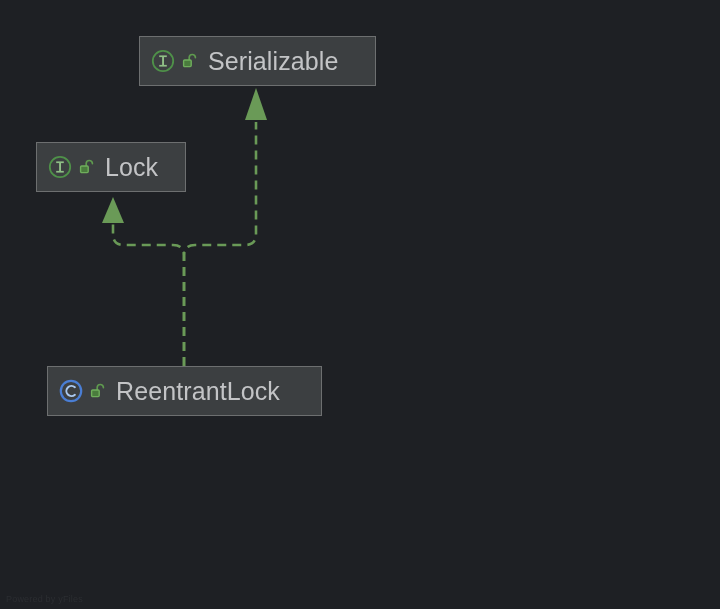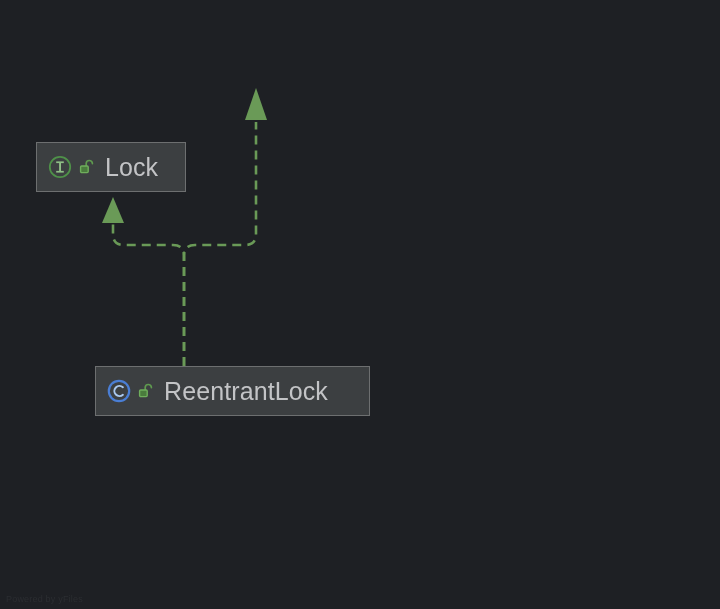--- a/index.html
+++ b/index.html
@@ -55,21 +55,21 @@
     color: #c3c4c6;
     font-size: 25px;
     line-height: 1;
     letter-spacing: .1px;
     font-weight: 400;
   }
 
   
   #node-serializable { left: 139px; top: 36px;  width: 237px; height: 50px; }
   #node-lock         { left: 36px;  top: 142px; width: 150px; height: 50px; }
-  #node-reentrantlock{ left: 47px;  top: 366px; width: 275px; height: 50px; margin-left: 48px; }
+  #node-reentrantlock{ left: 47px;  top: 366px; width: 275px; height: 50px; }
 
   
   #watermark {
     position: absolute;
     left: 6px;
     bottom: 5px;
     color: #2b2d31;
     font-size: 9px;
     letter-spacing: .2px;
     user-select: none;
@@ -96,20 +96,37 @@
       <path d="M 184 366
                L 184 256
                Q 184 245 173 245
                L 124 245
                Q 113 245 113 234
                L 113 222" fill="none" stroke="#6a9a57" stroke-width="2.6" stroke-dasharray="9 6" stroke-linecap="butt"></path>
       <polygon points="113,197 102,223 124,223" fill="#6a9a57"></polygon>
     </g>
   </svg>
 
+  <div class="node" id="node-serializable">
+    <span class="node-icons">
+
+      <svg class="icon icon-type" width="26" height="26" viewBox="0 0 26 26">
+        <circle cx="13" cy="13" r="10.2" fill="none" stroke="#4f9149" stroke-width="1.8"></circle>
+        <rect x="9.2" y="7.4" width="7.6" height="1.7" fill="#8fbf86"></rect>
+        <rect x="12.1" y="8.6" width="1.9" height="8.8" fill="#8fbf86"></rect>
+        <rect x="9.2" y="16.9" width="7.6" height="1.7" fill="#8fbf86"></rect>
+      </svg>
+
+      <svg class="icon icon-vis" width="18" height="18" viewBox="0 0 18 18">
+        <path d="M8.2 8.0 V5.6 a3.1 3.1 0 0 1 6.2 0" fill="none" stroke="#5f9a4f" stroke-width="1.7" stroke-linecap="round"></path>
+        <rect x="2.6" y="8.0" width="7.6" height="6.6" rx="1.1" fill="#4a7c3d" stroke="#6fae5c" stroke-width="1.4"></rect>
+      </svg>
+    </span>
+    <span class="node-label">Serializable</span>
+  </div>
 
   <div class="node" id="node-lock">
     <span class="node-icons">
       <svg class="icon icon-type" width="26" height="26" viewBox="0 0 26 26">
         <circle cx="13" cy="13" r="10.2" fill="none" stroke="#4f9149" stroke-width="1.8"></circle>
         <rect x="9.2" y="7.4" width="7.6" height="1.7" fill="#8fbf86"></rect>
         <rect x="12.1" y="8.6" width="1.9" height="8.8" fill="#8fbf86"></rect>
         <rect x="9.2" y="16.9" width="7.6" height="1.7" fill="#8fbf86"></rect>
       </svg>
       <svg class="icon icon-vis" width="18" height="18" viewBox="0 0 18 18">

